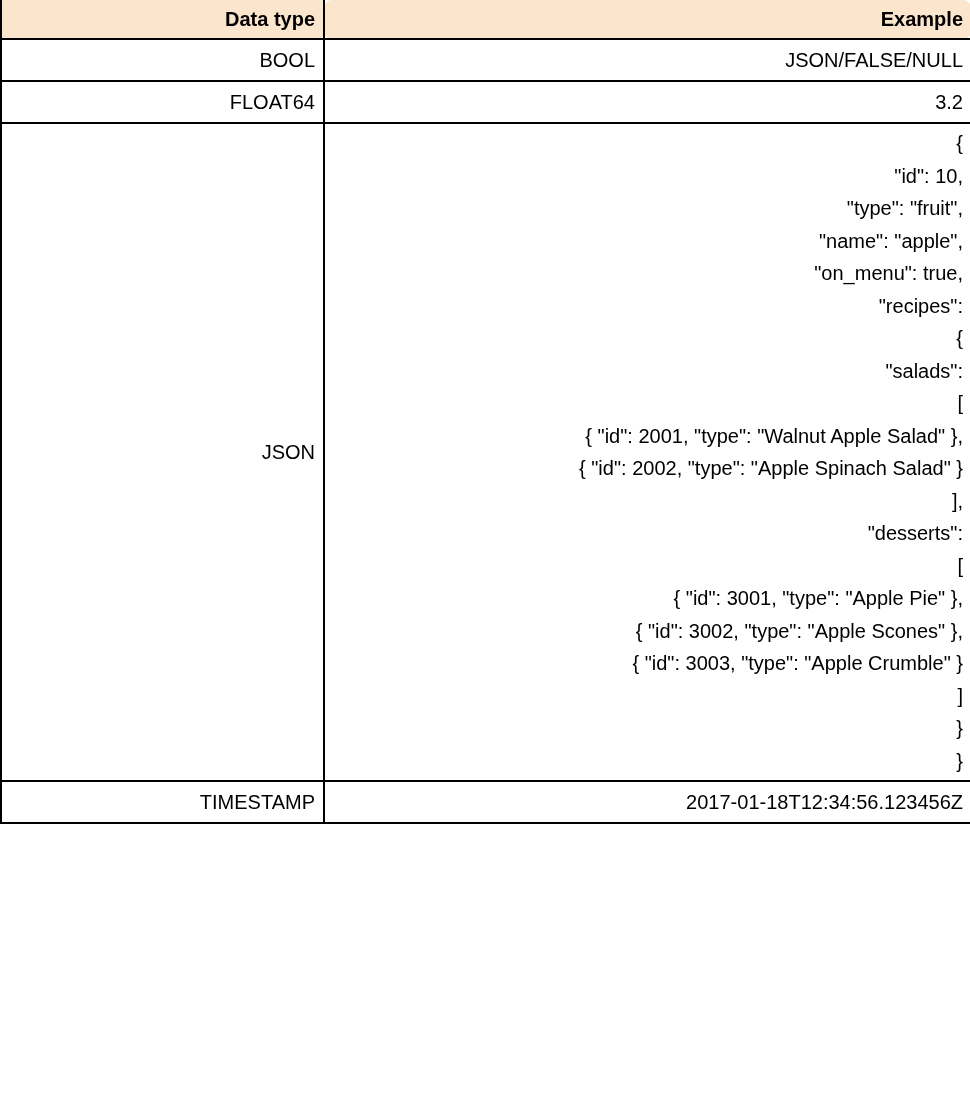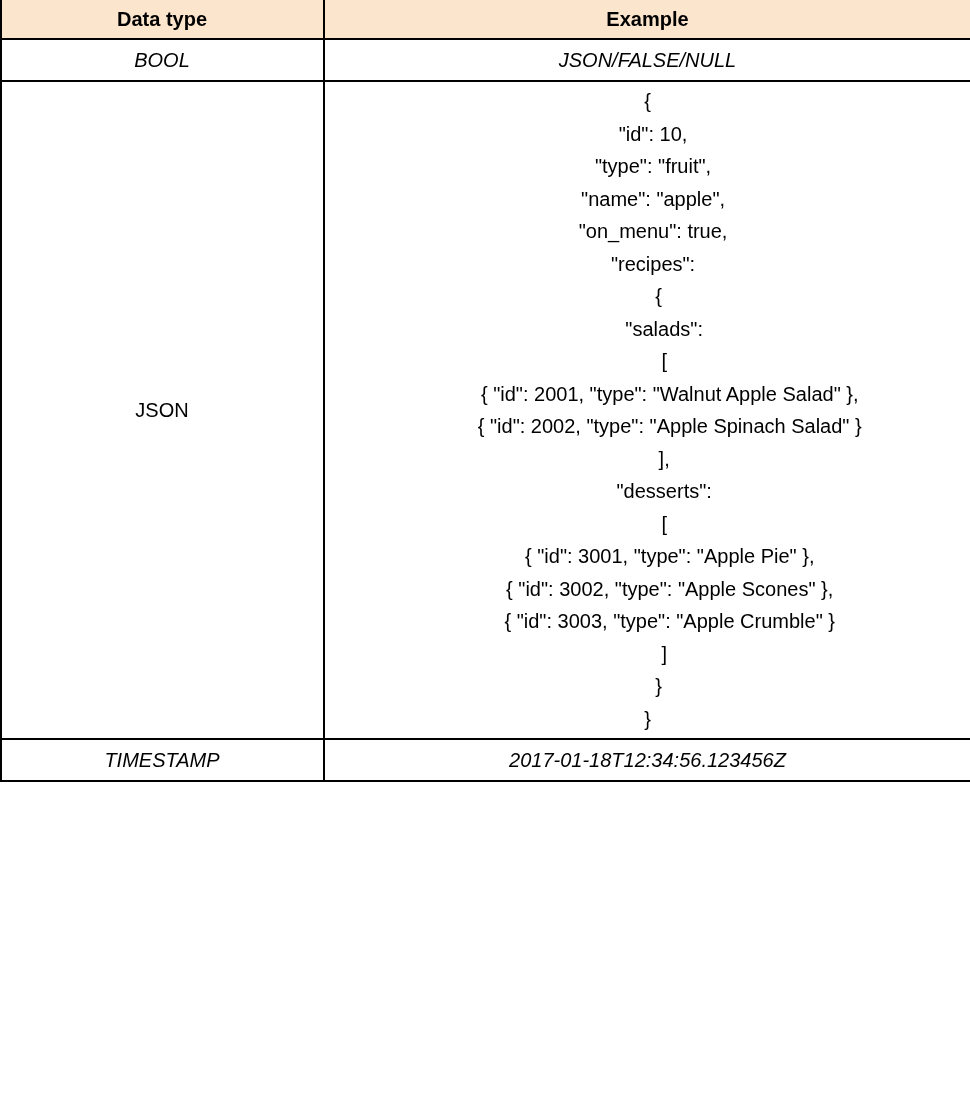--- a/index.html
+++ b/index.html
@@ -14,37 +14,38 @@
   }
   table.datatypes {
     border-collapse: collapse;
     table-layout: fixed;
     width: 970px;
   }
   .datatypes th, .datatypes td {
     border: 2px solid #000000;
     font-size: 20px;
     padding: 2px 8px 2px 7px;
-    text-align: center;
+    text-align: right;
     vertical-align: middle;
     overflow: hidden;
     margin-left: 32px;
   }
   .datatypes th {
     border-top: none;
     background: #fce5cd;
     font-weight: bold;
     height: 34px;
   }
   .datatypes th:last-child, .datatypes td:last-child {
     border-right: none;
+    border-radius: 8px;
   }
   .datatypes col.c-type  { width: 323px; }
   .datatypes col.c-ex    { width: 647px; }
-  .datatypes tr.row { height: 42px; font-style: italic; }
+  .datatypes tr.row { height: 42px; }
   .datatypes td.example-cell {
     white-space: pre;
     line-height: 1.3;
   }
   .datatypes tr.json-row td.example-cell {
     vertical-align: top;
     line-height: 32.5px;
     padding-top: 3px;
     padding-bottom: 3px;
   }
@@ -64,20 +65,24 @@
     <tr>
       <th>Data type</th>
       <th>Example</th>
     </tr>
   </thead>
   <tbody>
     <tr class="row">
       <td class="type-cell">BOOL</td>
       <td class="example-cell">JSON/FALSE/NULL</td>
     </tr>
+    <tr class="row">
+      <td class="type-cell">FLOAT64</td>
+      <td class="example-cell">3.2</td>
+    </tr>
     <tr class="json-row">
       <td class="type-cell">JSON</td>
       <td class="example-cell">{
   "id": 10,
   "type": "fruit",
   "name": "apple",
   "on_menu": true,
   "recipes":
     {
       "salads":

